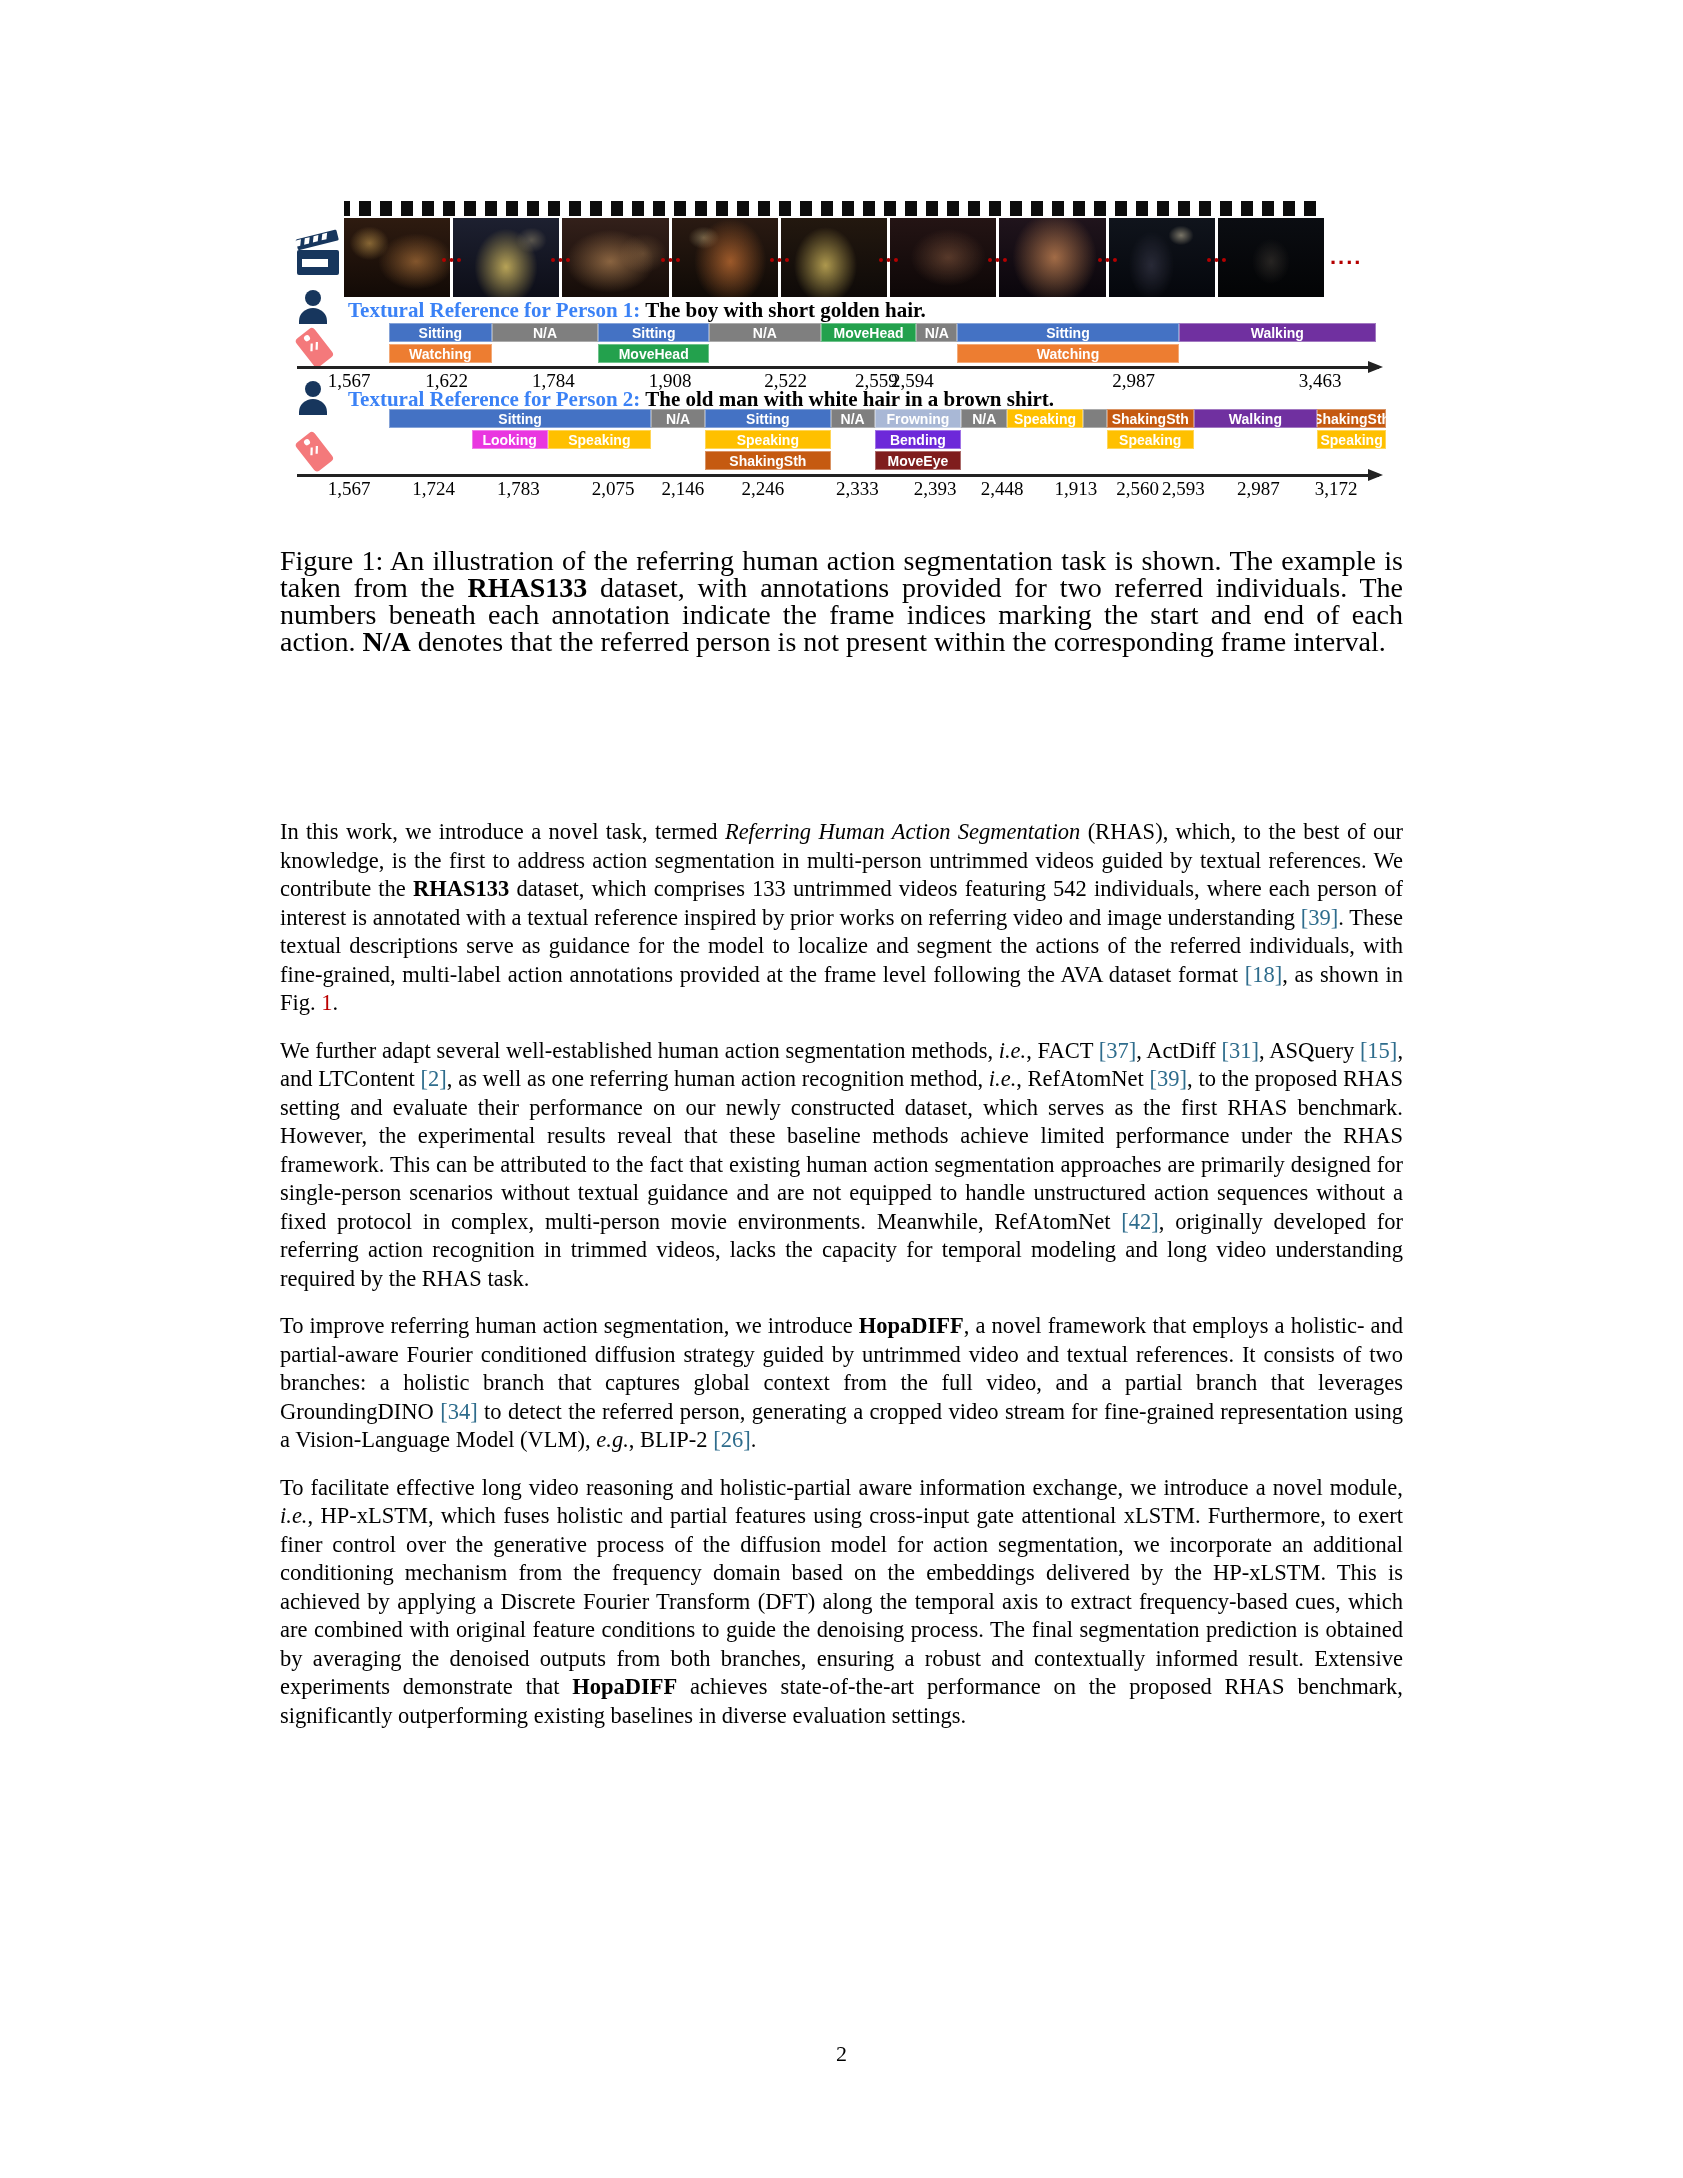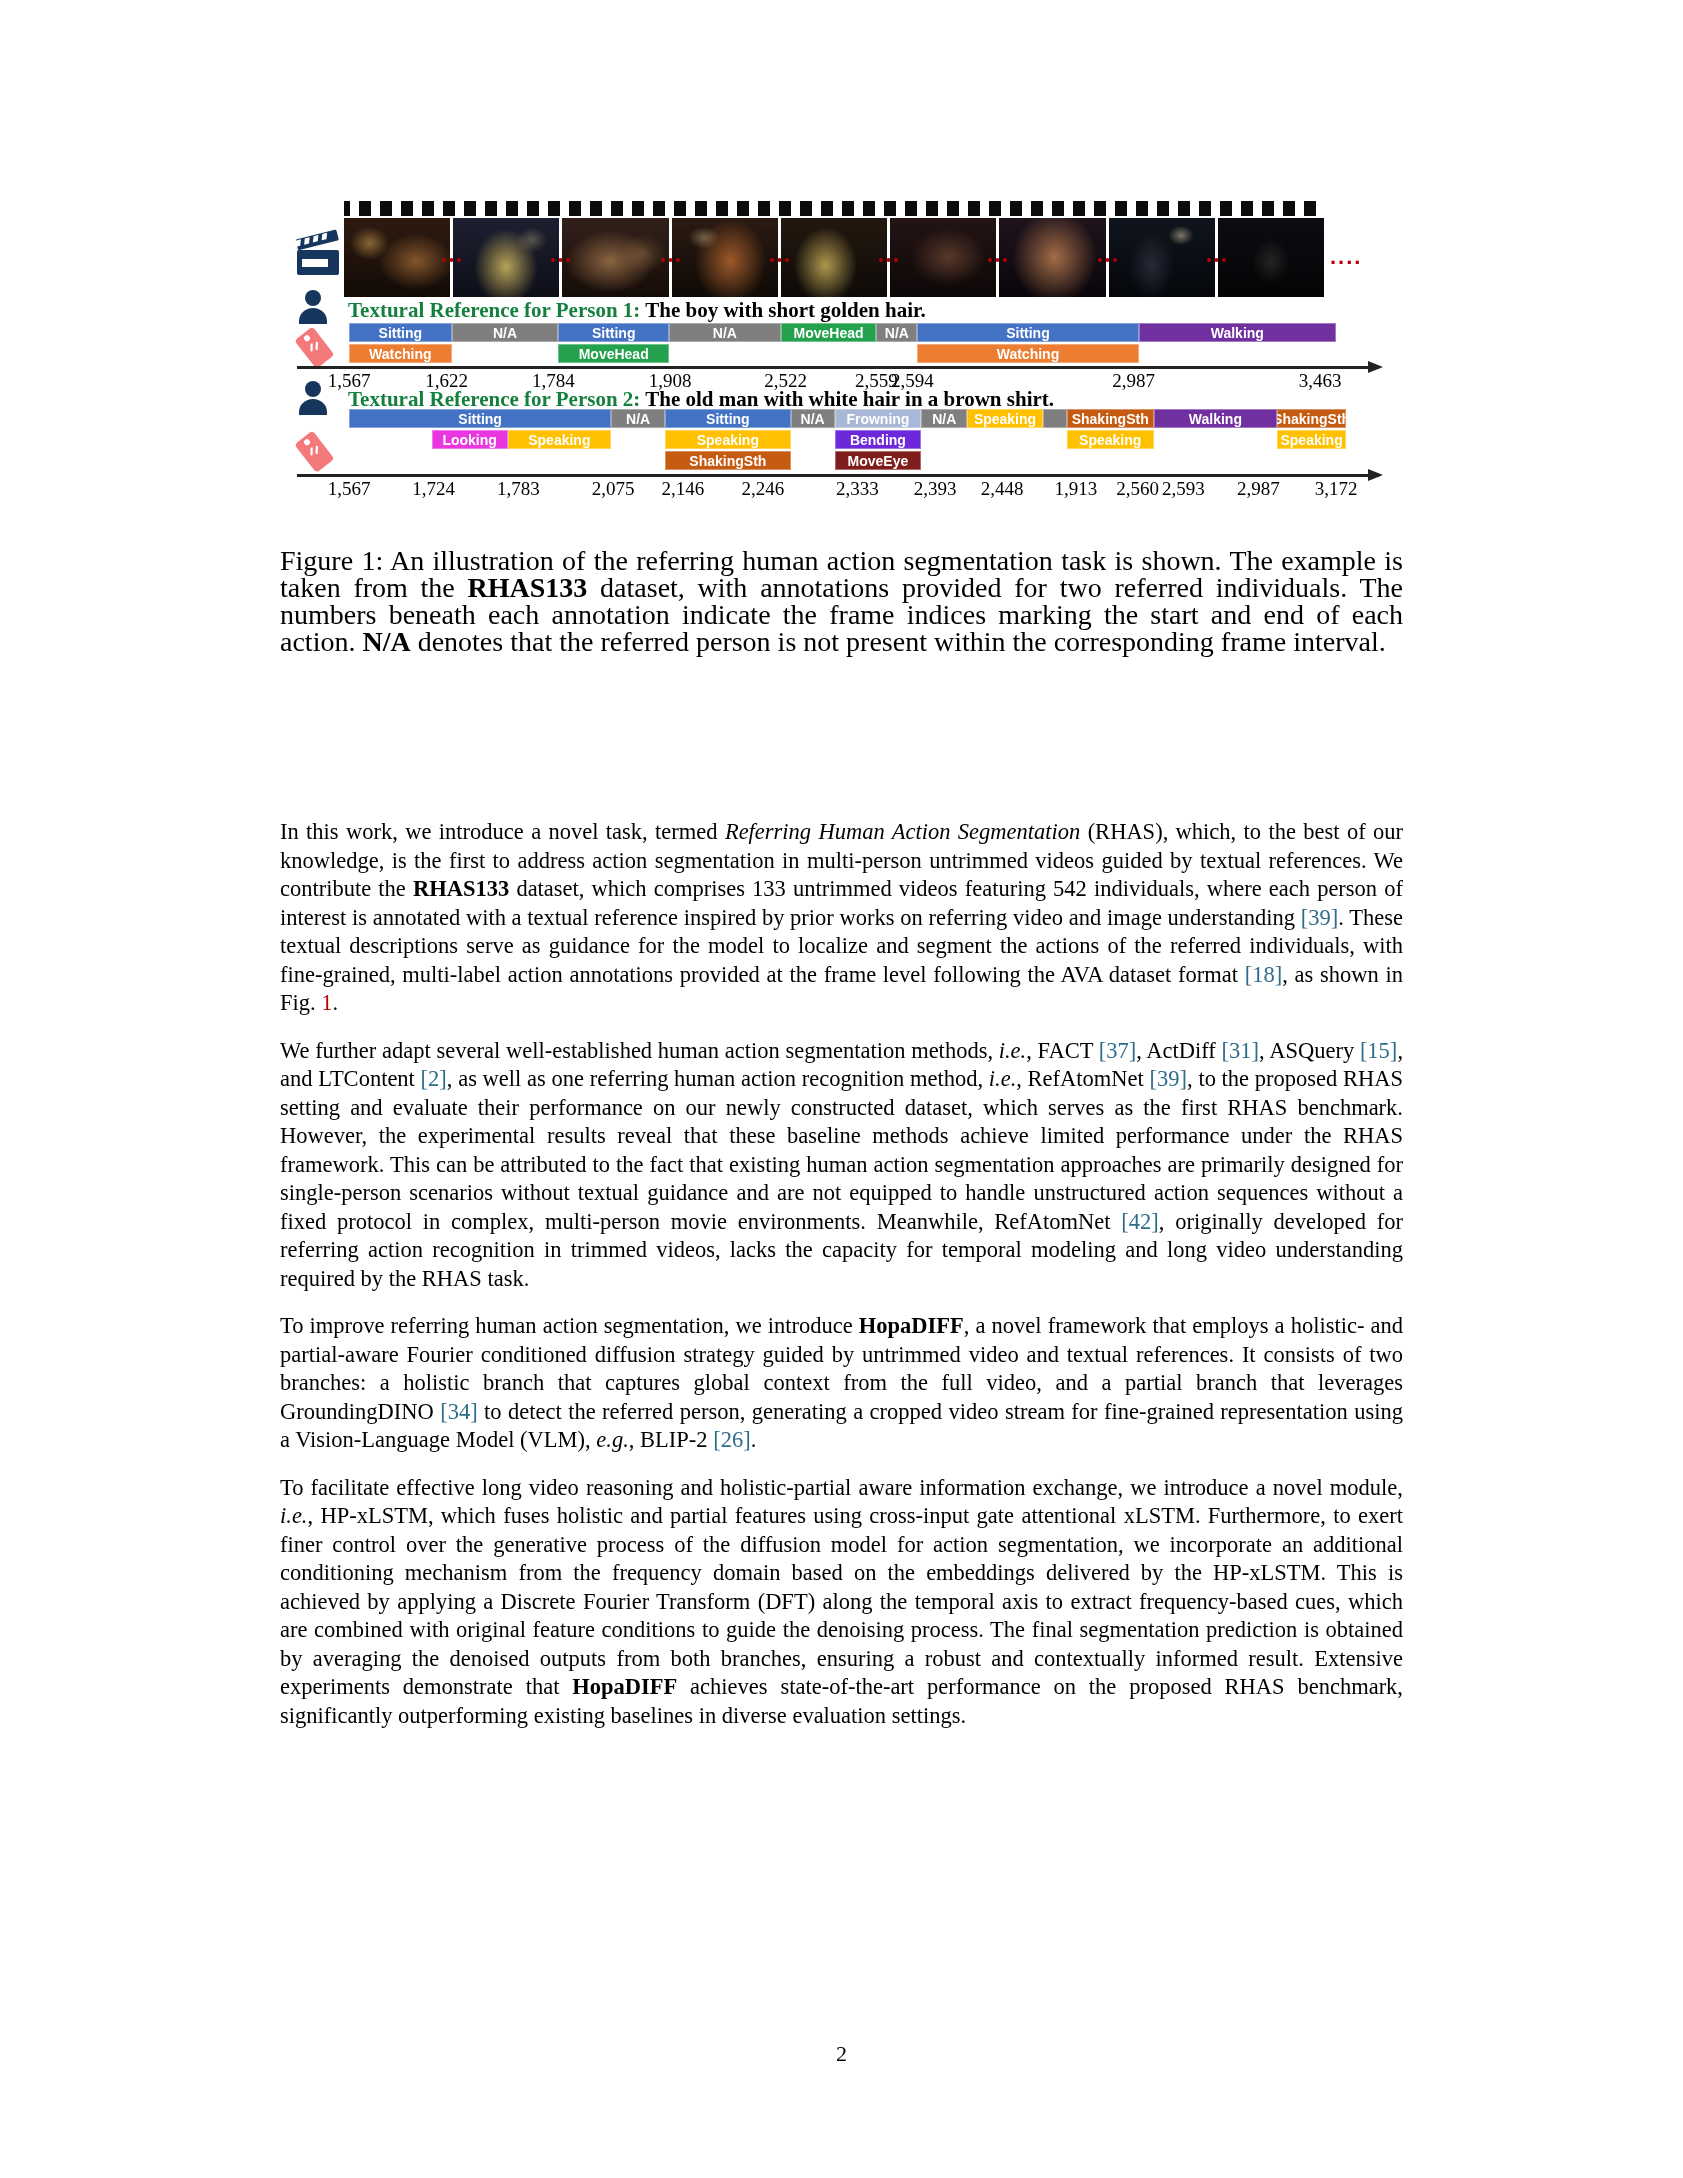--- a/index.html
+++ b/index.html
@@ -43,32 +43,32 @@
   
   .icon{position:absolute;line-height:0;}
   .clapper-icon{left:293px;top:229px;}
   .person-icon-1{left:295px;top:289px;}
   .person-icon-2{left:295px;top:380px;}
   .tag-icon-1{left:291px;top:325px;}
   .tag-icon-2{left:291px;top:429px;}
 
   
   .ref-header{position:absolute;left:348px;font-size:21px;font-weight:bold;white-space:nowrap;}
-  .ref-header .ref-label{color:#15803d;}
+  .ref-header .ref-label{color:#3b82f6;}
   .ref-header .ref-desc{color:#000;}
   .hdr1{top:298px;}
   .hdr2{top:387px;}
 
   
   .timeline{position:absolute;left:349px;width:997px;}
   .tl1{top:323px;height:42px;}
   .tl2{top:409px;height:61px;}
   .seg{position:absolute;height:19px;display:flex;align-items:center;justify-content:center;
     font-family:"Liberation Sans",sans-serif;font-weight:bold;font-size:14px;color:#fff;
-    white-space:nowrap;overflow:hidden;box-sizing:border-box;box-shadow:inset 0 0 0 1px rgba(255,255,255,.35);}
+    white-space:nowrap;overflow:hidden;box-sizing:border-box;box-shadow:inset 0 0 0 1px rgba(255,255,255,.35);margin-left:40px;}
   .axis{position:absolute;left:297px;width:1082px;height:3px;background:#222;}
   .ax1{top:366px;}
   .ax2{top:474px;}
   .axis::after{content:"";position:absolute;right:-4px;top:-5px;
     border-left:15px solid #222;border-top:6px solid transparent;border-bottom:6px solid transparent;}
   .ticks{position:absolute;left:349px;width:997px;height:20px;font-size:19px;}
   .tk1{top:370px;}
   .tk2{top:478px;}
   .tick{position:absolute;transform:translateX(-50%);white-space:nowrap;}
 

